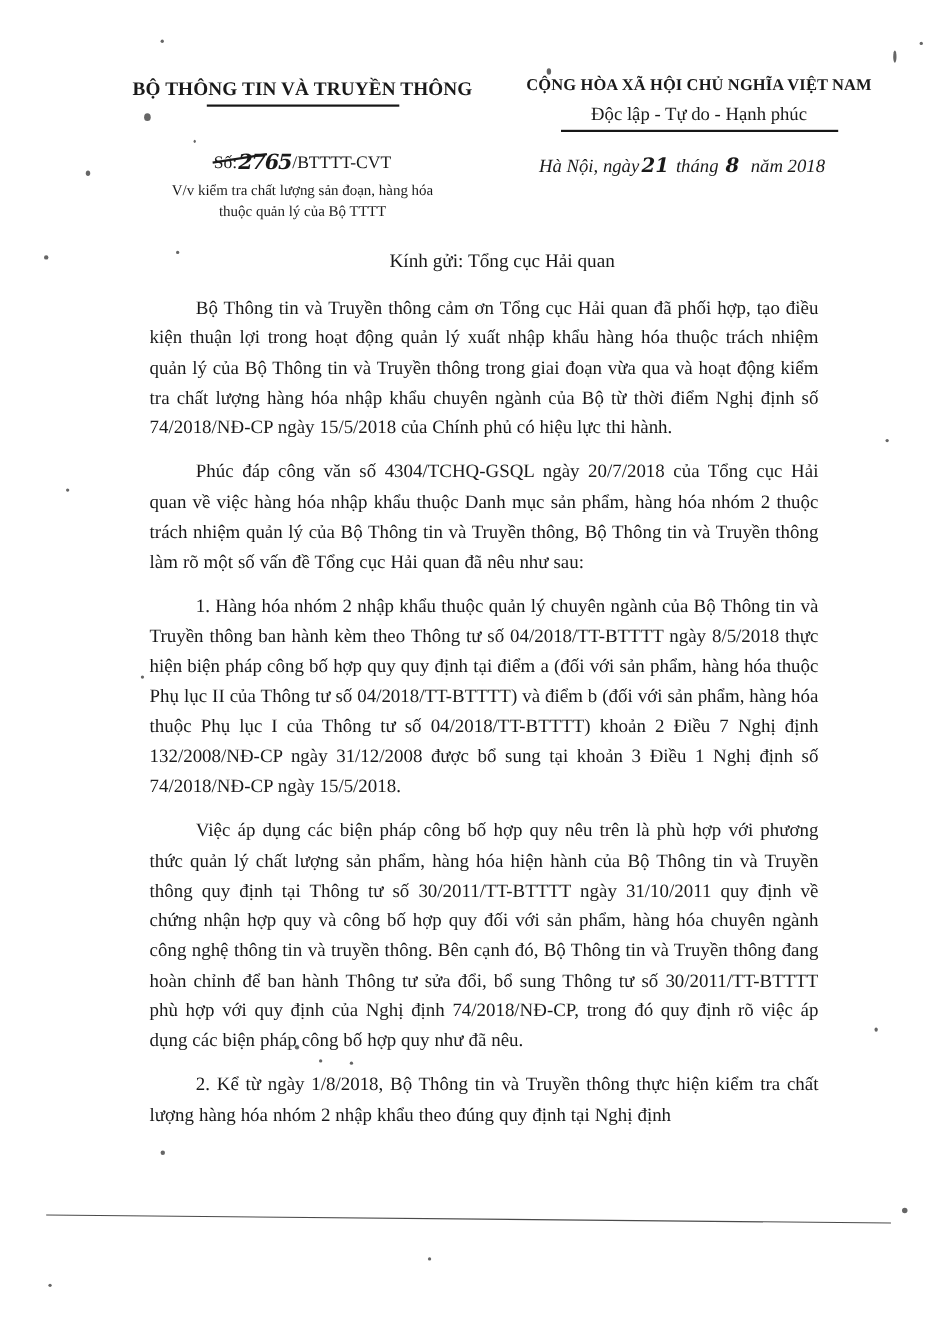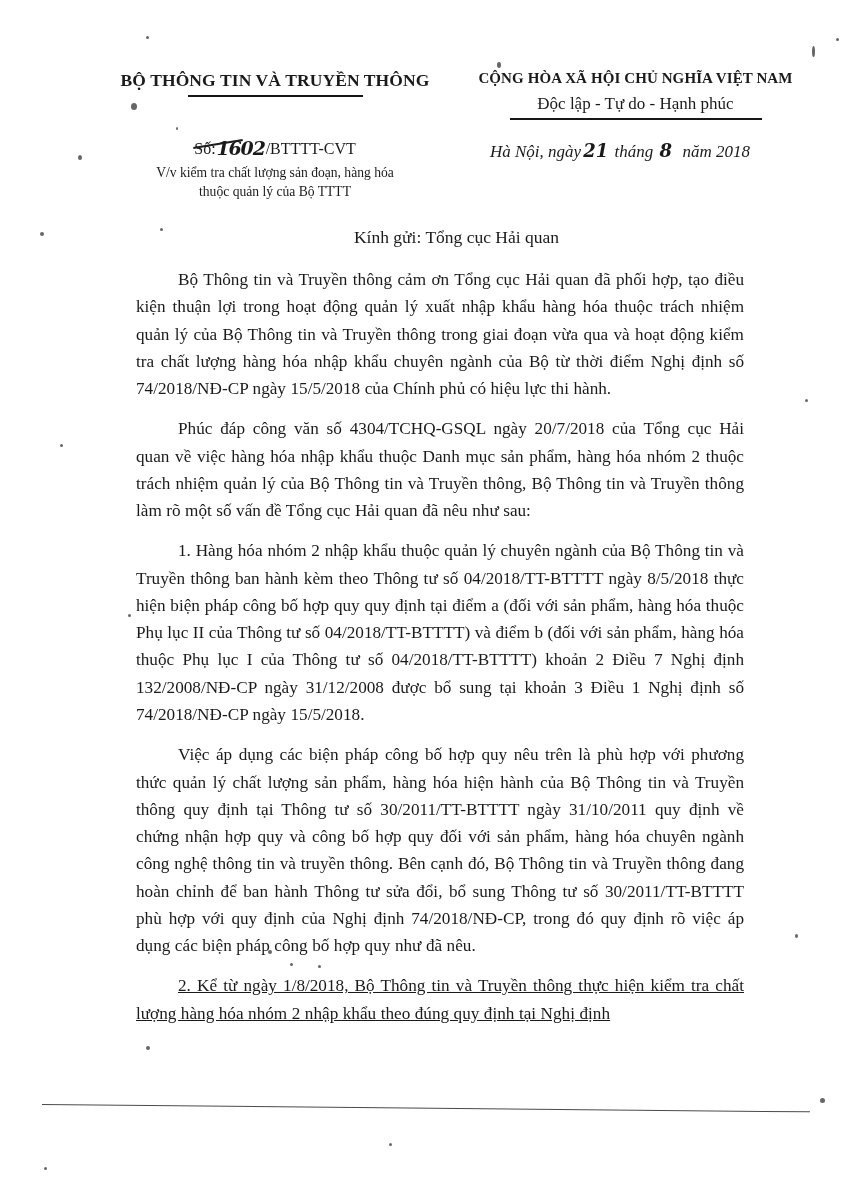--- a/index.html
+++ b/index.html
@@ -150,21 +150,21 @@
   }
   .body p {
     margin: 0 0 13px 0;
     font-size: 17.2px;
     line-height: 1.585;
     text-align: justify;
     text-indent: 42px;
     text-justify: inter-word;
     word-spacing: .2px;
   }
-  .body p:last-child { margin-bottom: 0; text-decoration: underline; }
+  .body p:last-child { margin-bottom: 0; }
 
   
   .artifact-line {
     position: absolute;
     left: 42px;
     top: 1104px;
     width: 768px;
     height: 1px;
     background: #2a2a2a;
     transform: rotate(0.55deg);
@@ -204,21 +204,21 @@
       <div class="rule rule-org"></div>
     </div>
     <div class="lh-right">
       <div class="nation-name">CỘNG HÒA XÃ HỘI CHỦ NGHĨA VIỆT NAM</div>
       <div class="motto">Độc lập - Tự do - Hạnh phúc</div>
       <div class="rule rule-motto"></div>
     </div>
   </div>
 
   <div class="docnum-block">
-    <div class="docnum-line"><span>Số:</span><span class="handnum">1602</span><span>/BTTTT-CVT</span></div>
+    <div class="docnum-line"><span>Số:</span><span class="handnum">2765</span><span>/BTTTT-CVT</span></div>
     <div class="subject">
       <span>V/v kiểm tra chất lượng sản đoạn, hàng hóa</span><br>
       <span>thuộc quản lý của Bộ TTTT</span>
     </div>
   </div>
   <div class="hand-strike"></div>
 
   <div class="dateline"><span>Hà Nội, ngày</span><span class="handdate">21</span>&nbsp;<span>tháng</span>&nbsp;<span class="handdate">8</span>&nbsp;&nbsp;<span>năm 2018</span></div>
 
   <div class="recipient">Kính gửi: Tổng cục Hải quan</div>

